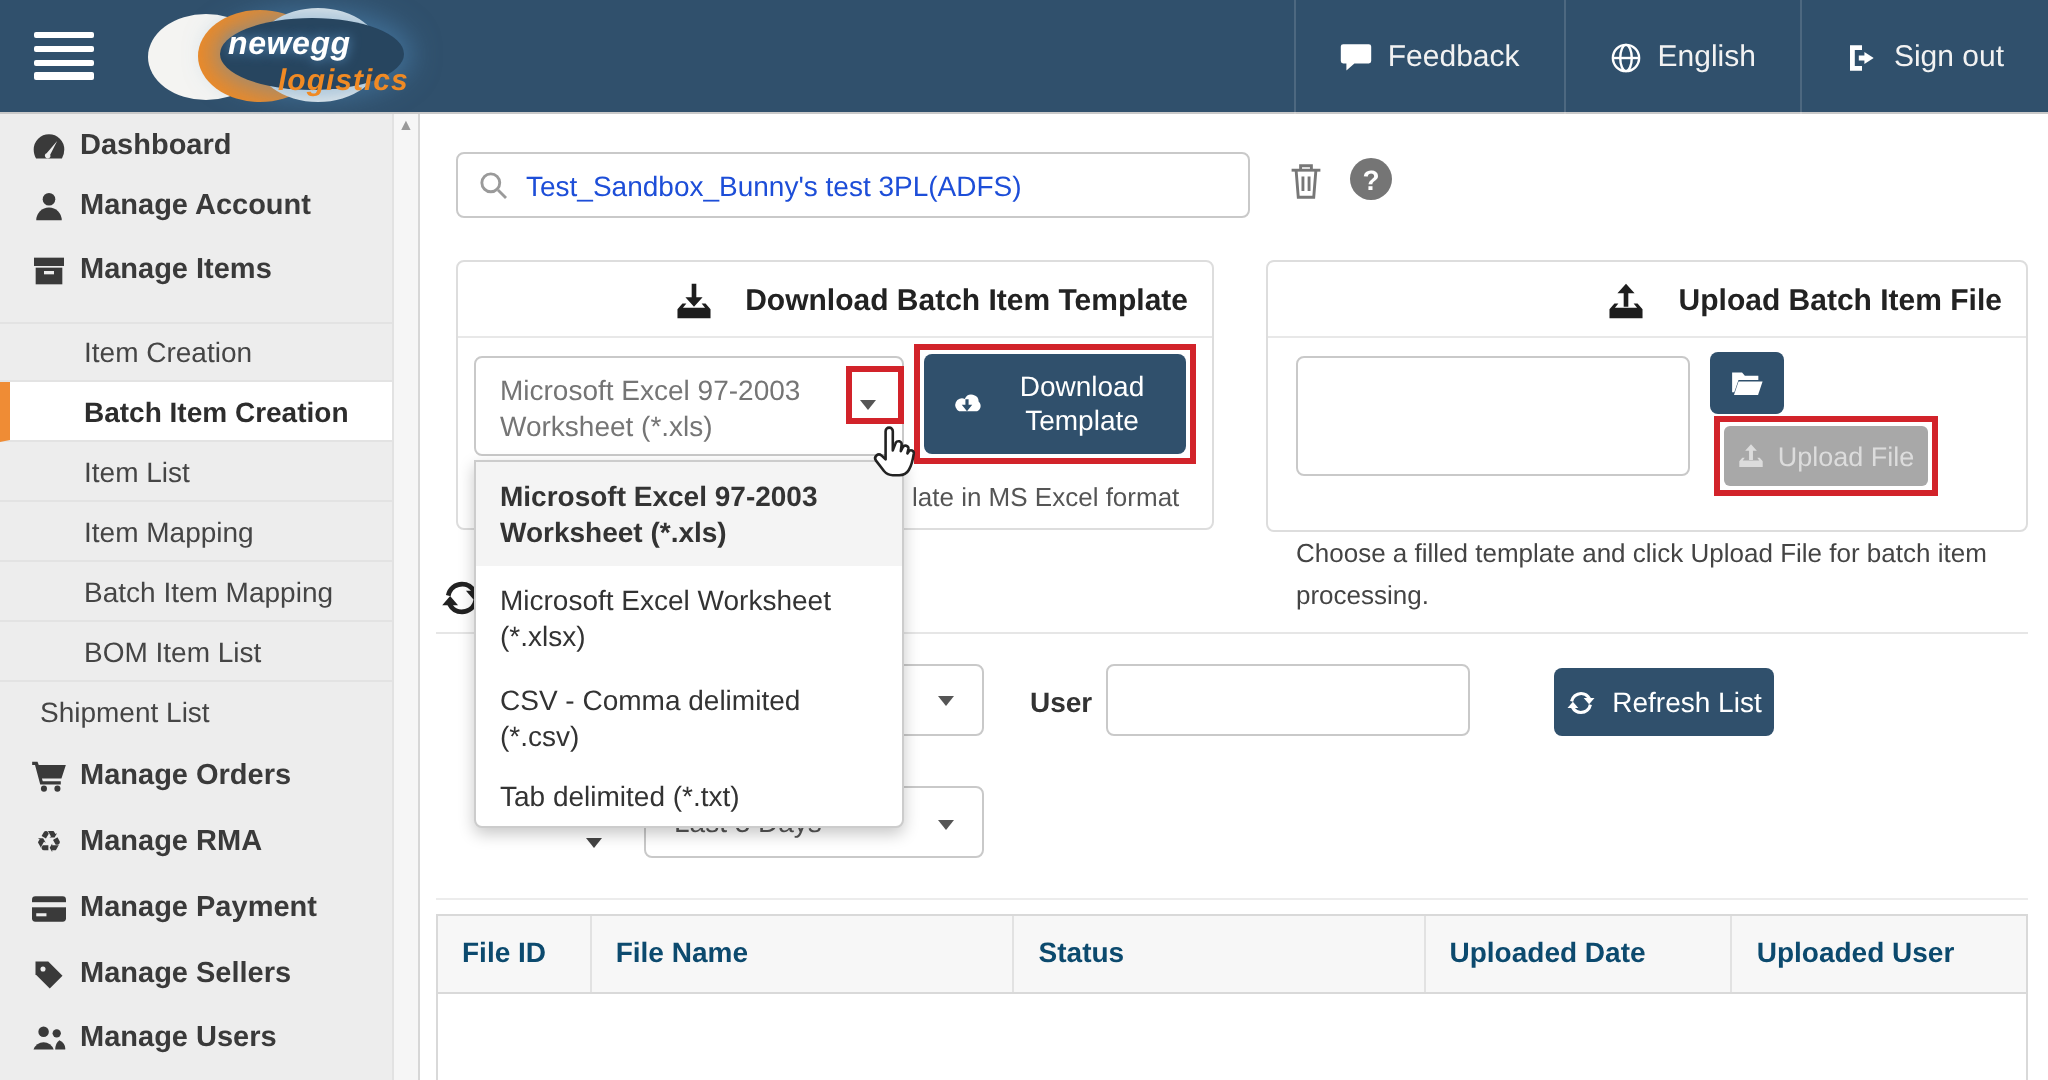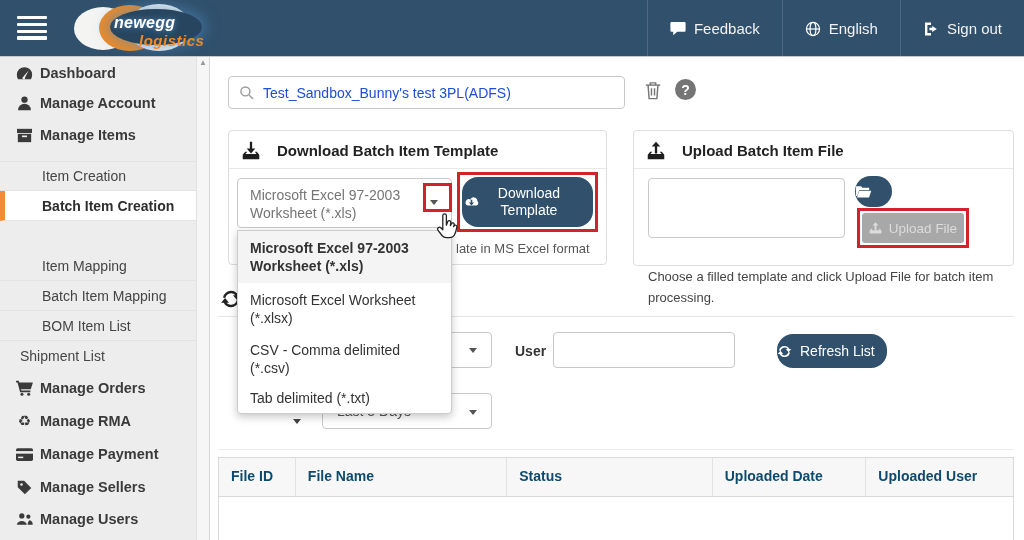--- a/index.html
+++ b/index.html
@@ -25,25 +25,25 @@
   .side-item.top { font-weight:bold; font-size:14.5px; }
   .side-item.top .ic { position:absolute; left:16px; width:17px; height:17px; display:flex; align-items:center; justify-content:center; }
   .side-item.top span.lbl { margin-left:40px; }
   .side-item.sub { font-size:14px; color:#454545; padding-left:42px; border-bottom:1px solid #e3e3e3; }
   .side-item.sub.first { border-top:1px solid #e3e3e3; }
   .side-item.sub.last { border-bottom:none;padding-left:20px; }
   .side-item.sub.active { background:#fff; border-left:5px solid #ef8c35; padding-left:37px; font-weight:bold; color:#2d2d2d; }
 
   
   .panel { position:absolute; border:1px solid #ddd; border-radius:4px; background:#fff; }
-  .panel-head { display:flex; align-items:center; gap:16px; padding:10px 12px 8px 12px; border-bottom:1px solid #e8e8e8; }
+  .panel-head { display:flex; align-items:center; gap:16px; padding:10px 12px 8px 12px; border-bottom:1px solid #e8e8e8;justify-content:flex-end; }
   .panel-title { font-weight:bold; font-size:15px; color:#222; }
   .inputbox { position:absolute; border:1px solid #c9c9c9; border-radius:4px; background:#fff; }
   input.raw { width:100%; height:100%; border:none; outline:none; background:transparent; font-family:inherit; font-size:14px; color:#1d4ed8; }
-  .btn-navy { position:absolute; background:#30506c; color:#fff; border:none; border-radius:16px; display:flex; align-items:center; justify-content:flex-start; gap:8px; font-family:inherit; font-size:14px; cursor:pointer; }
+  .btn-navy { position:absolute; background:#30506c; color:#fff; border:none; border-radius:4px; display:flex; align-items:center; justify-content:center; gap:8px; font-family:inherit; font-size:14px; cursor:pointer; }
   .red-box { position:absolute; border:3px solid #d2232a; z-index:60; pointer-events:none; }
   .caret { width:0; height:0; border-left:4.5px solid transparent; border-right:4.5px solid transparent; border-top:5.5px solid #555; }
   .selectbox { position:absolute; border:1px solid #c9c9c9; border-radius:4px; background:#fff; color:#757575; font-size:14px; cursor:pointer; }
   .dropdown { position:absolute; left:237px; top:230px; width:215px; background:#fff; border:1px solid #ccc; border-radius:0 0 4px 4px; box-shadow:0 3px 8px rgba(0,0,0,.22); z-index:50; }
   .dd-opt { padding:8px 12px; font-size:14px; line-height:18px; color:#333; cursor:pointer; }
   .dd-opt.sel { background:#f4f4f4; font-weight:bold; }
   .dd-opt.short { padding:6px 12px; }
   .hline { position:absolute; height:1px; background:#e6e6e6; }
   .lbl-b { position:absolute; font-weight:bold; font-size:14px; color:#333; }
 
@@ -145,20 +145,23 @@
         </span>
       <span class="lbl">Manage Items</span>
     </div>
 
     <div class="side-item sub first" style="top:104px;">
         <span>Item Creation</span>
       </div>
     <div class="side-item sub active" style="top:134px;">
         <span>Batch Item Creation</span>
       </div>
+    <div class="side-item sub" style="top:164px;">
+        <span>Item List</span>
+      </div>
     <div class="side-item sub" style="top:194px;">
         <span>Item Mapping</span>
       </div>
     <div class="side-item sub" style="top:224px;">
         <span>Batch Item Mapping</span>
       </div>
     <div class="side-item sub" style="top:254px;">
         <span>BOM Item List</span>
       </div>
     <div class="side-item sub last" style="top:284px;">

